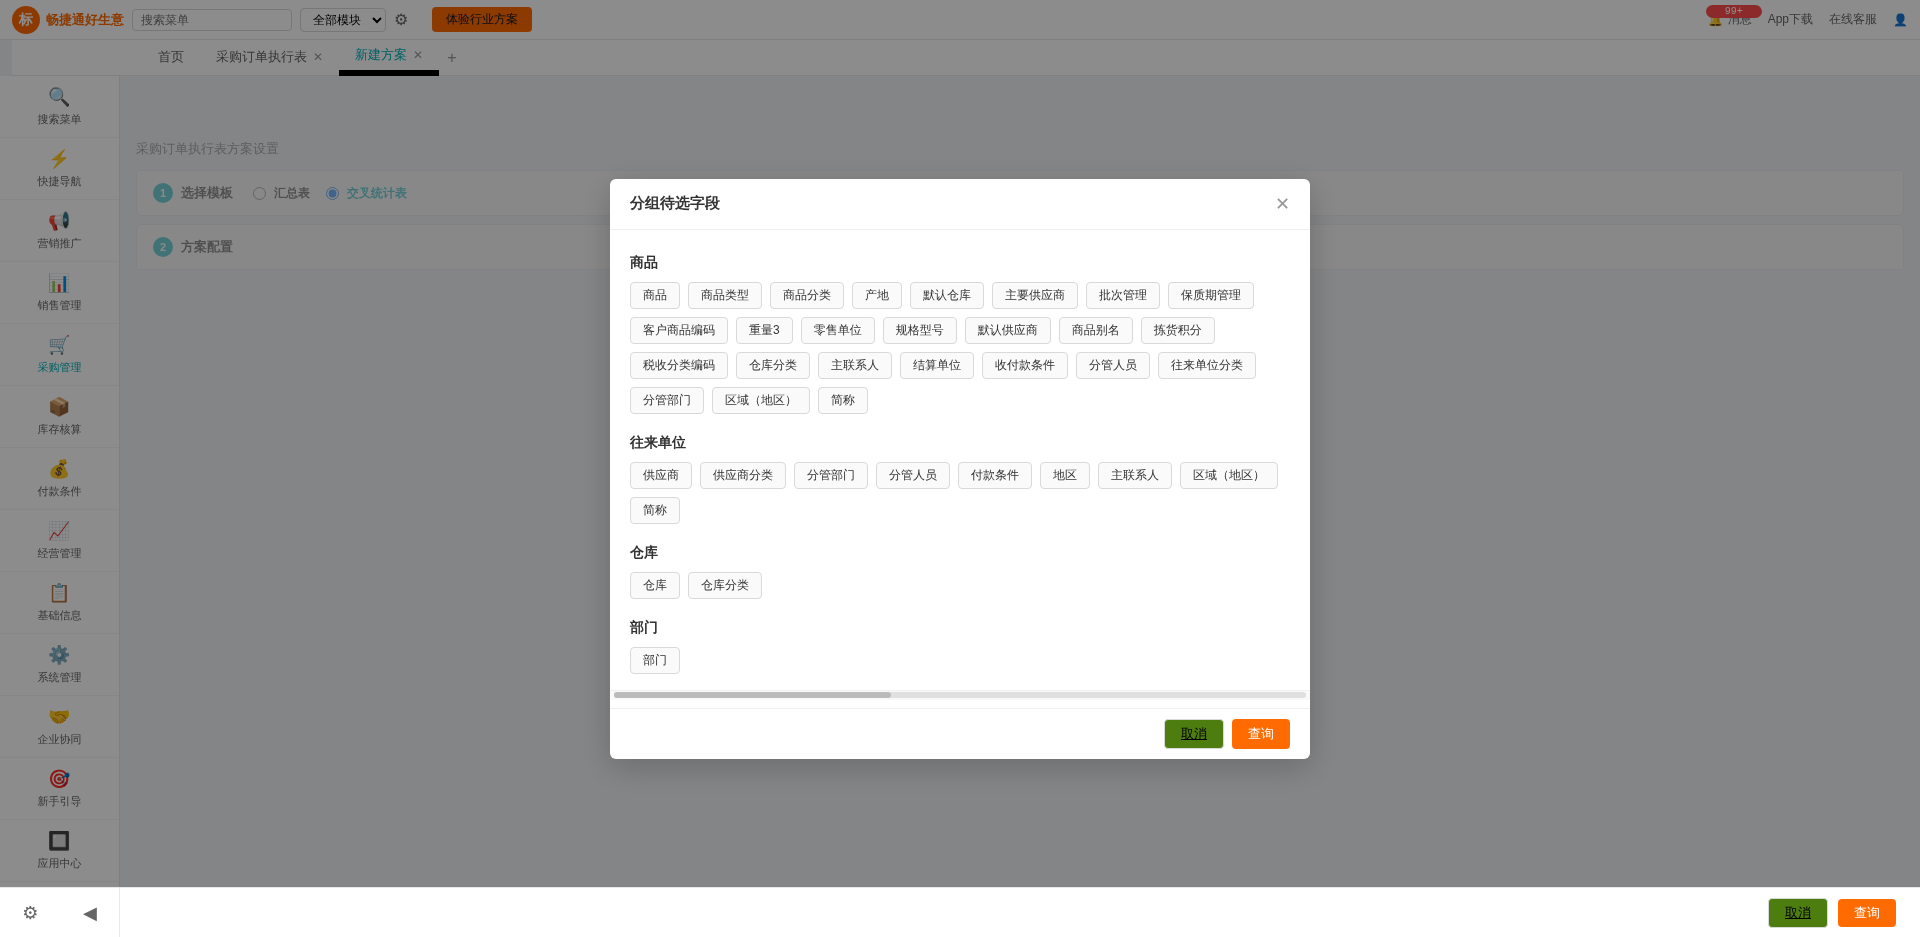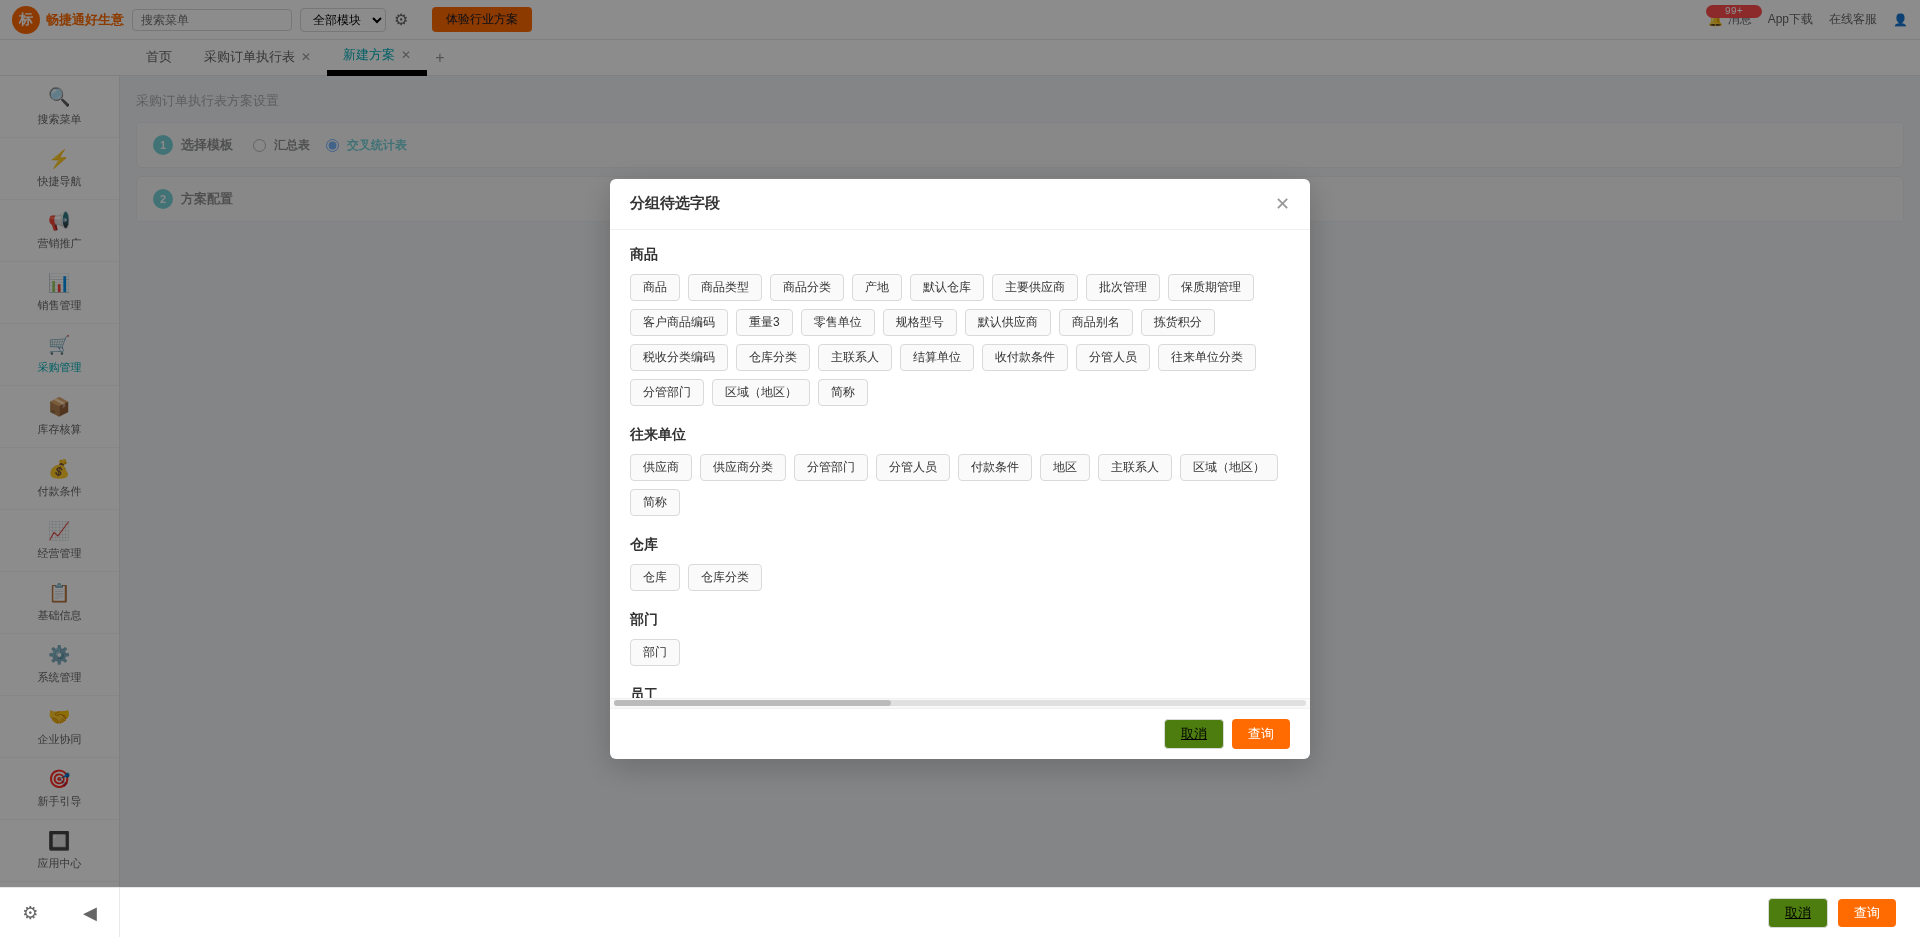--- a/index.html
+++ b/index.html
@@ -30,21 +30,21 @@
     .badge-num { background: #ff4d4f; color: #fff; border-radius: 10px; padding: 1px 19px; font-size: 10px; position: absolute; top: -6px; right: -10px; font-family: Liberation Mono, monospace; }
 
     
     .tab-bar {
       height: 36px;
       background: #fff;
       display: flex;
       align-items: center;
       padding: 0 0 0 130px;
       border-bottom: 1px solid #e8e8e8;
-      position: fixed; top: 40px; left: 0; right: 0; z-index: 99;
+      position: fixed; top: 40px; left: 12px; right: 0; z-index: 99;
       gap: 0;
     }
     .tab-item {
       height: 36px; display: flex; align-items: center; padding: 0 16px;
       font-size: 13px; cursor: pointer; border-bottom: 2px solid transparent;
       color: #666; position: relative;
     }
     .tab-item.active { border-bottom: 6px solid #000000; color: #00b0b9; }
     .tab-close { margin-left: 6px; color: #999; font-size: 12px; }
 
@@ -72,20 +72,21 @@
       position: fixed; top: 0; left: 0; right: 0; bottom: 0;
       background: rgba(0,0,0,0.45); z-index: 200;
     }
 
     
     .modal {
       position: fixed; top: 50%; left: 50%; transform: translate(-50%, -50%);
       background: #fff; border-radius: 6px; width: 700px; max-height: 580px;
       z-index: 201; display: flex; flex-direction: column;
       box-shadow: 0 8px 32px rgba(0,0,0,0.2);
+      gap: 8px;
     }
     .modal-header {
       padding: 14px 20px; border-bottom: 1px solid #f0f0f0;
       display: flex; align-items: center; justify-content: space-between;
       font-size: 15px; font-weight: bold; flex-shrink: 0;
     }
     .modal-close { cursor: pointer; color: #999; font-size: 18px; border: none; background: none; }
     .modal-body {
       padding: 16px 20px; overflow-y: auto; flex: 1;
     }
@@ -114,21 +115,21 @@
       height: 10px; border-top: 1px solid #f0f0f0; background: #f9f9f9;
       flex-shrink: 0; position: relative; overflow: hidden;
     }
 
     
     .btn-cancel { background: #4d7c0f; border: 1px solid #d9d9d9; border-radius: 4px; padding: 5px 16px; cursor: pointer; font-size: 13px; text-decoration: underline; }
     .btn-confirm { background: #ff6b00; color: #fff; border: none; border-radius: 4px; padding: 5px 16px; cursor: pointer; font-size: 13px; }
 
     
     .bg-page { opacity: 0.5; }
-    .page-title-bar { font-size: 13px; color: #666; margin-bottom: 12px; }
+    .page-title-bar { font-size: 13px; color: #666; margin-bottom: 12px; margin-top: 48px; }
     .step-card { background: #fff; border-radius: 4px; padding: 12px 16px; margin-bottom: 8px; border: 1px solid #e8e8e8; }
     .step-header { display: flex; align-items: center; gap: 8px; font-size: 13px; font-weight: bold; }
     .step-num { background: #00b0b9; color: #fff; border-radius: 50%; width: 20px; height: 20px; display: flex; align-items: center; justify-content: center; font-size: 11px; flex-shrink: 0; }
     .radio-group { display: flex; gap: 16px; align-items: center; margin-left: 12px; }
     .radio-label { display: flex; align-items: center; gap: 8px; font-size: 12px; cursor: pointer; }
     .radio-selected { color: #00b0b9; }
 
     .bottom-bar {
       position: fixed; bottom: 0; left: 0; right: 0; height: 50px;
       background: #fff; border-top: 1px solid #e8e8e8;

